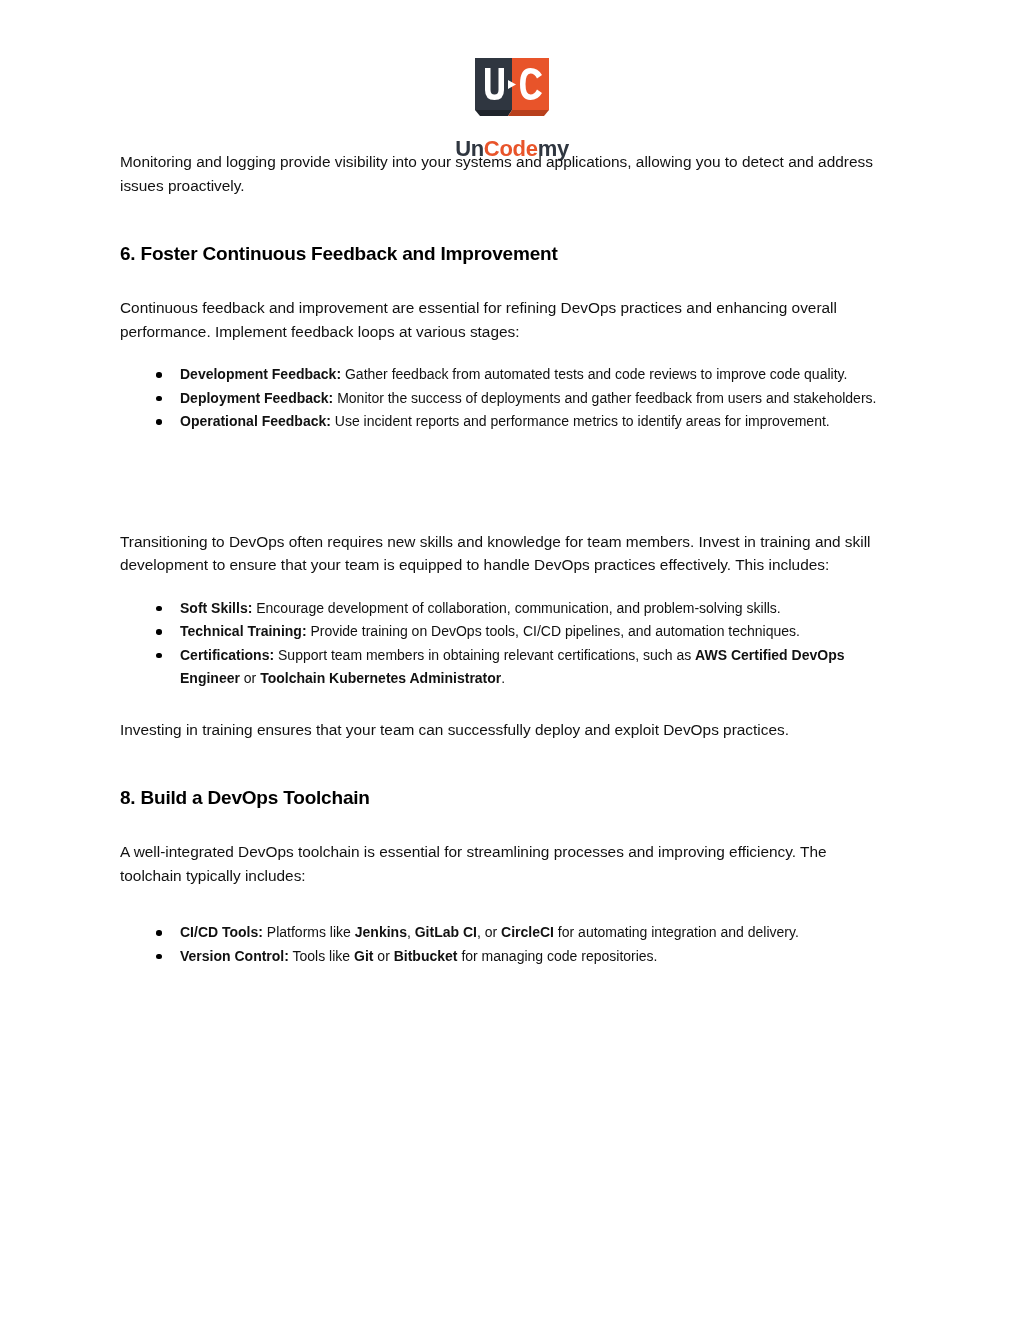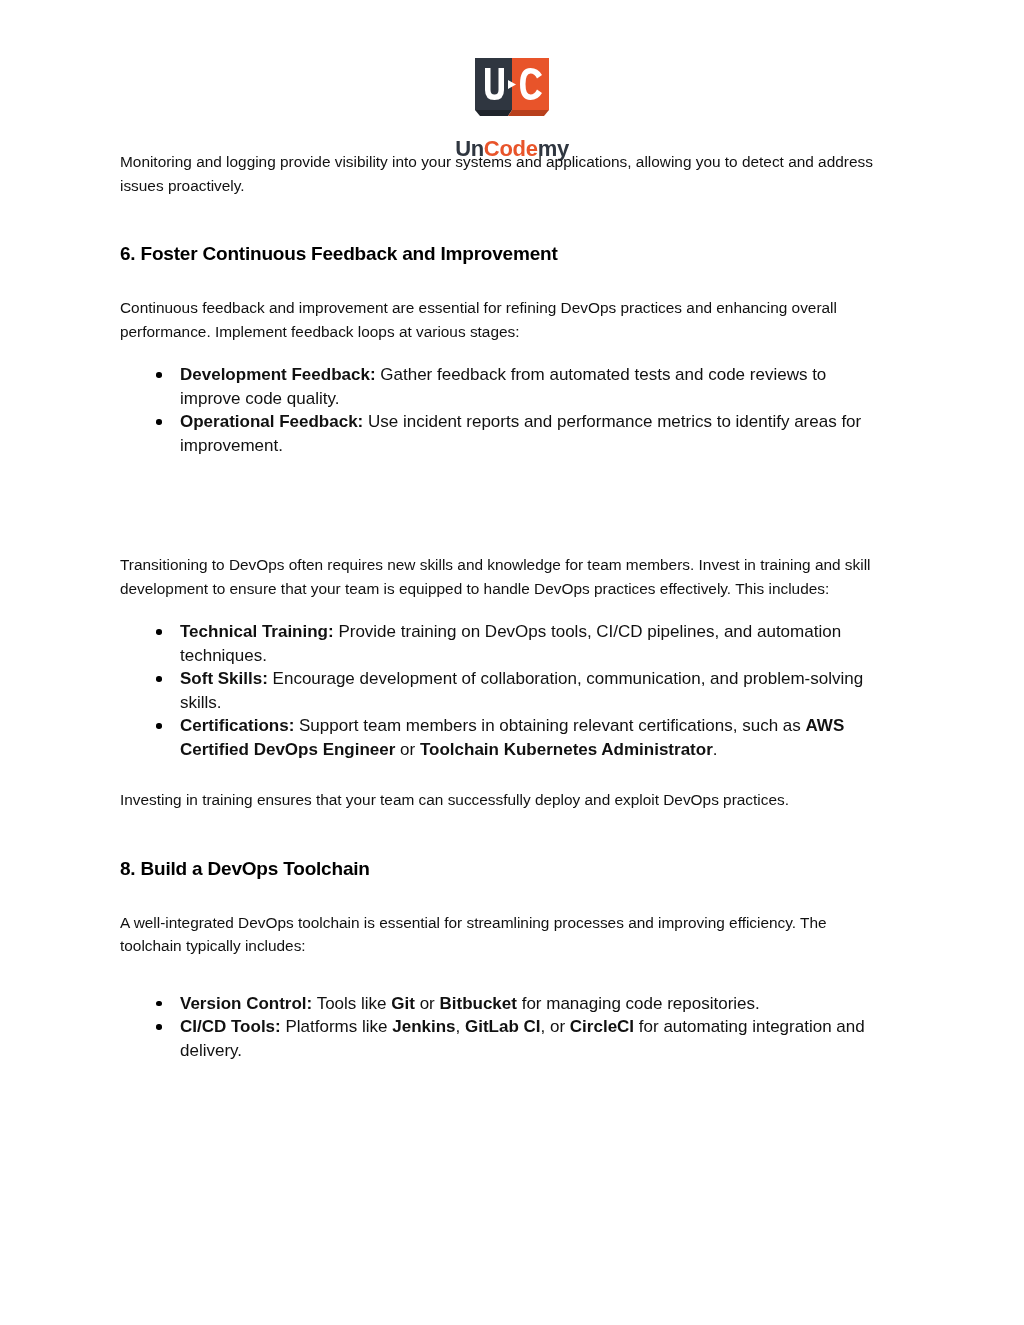--- a/index.html
+++ b/index.html
@@ -78,21 +78,21 @@
   }
 
   ul.bullets {
     list-style: none;
     margin: 0;
     padding: 0;
   }
   ul.bullets > li {
     position: relative;
     padding-left: 60px;
-    font-size: 17px;
+    font-size: 14px;
     line-height: 23.5px;
     color: #111111;
     margin: 0;
   }
   ul.bullets > li::before {
     content: "";
     position: absolute;
     left: 36px;
     top: 9px;
     width: 5.5px;
@@ -140,42 +140,43 @@
     <p class="para">Monitoring and logging provide visibility into your systems and applications, allowing you to detect and address issues proactively.</p>
 
     <div class="blk-gap-xl"></div>
 
     <h2 class="heading">6. Foster Continuous Feedback and Improvement</h2>
     <div class="blk-gap-md"></div>
     <p class="para">Continuous feedback and improvement are essential for refining DevOps practices and enhancing overall performance. Implement feedback loops at various stages:</p>
     <div class="blk-gap-sm"></div>
     <ul class="bullets">
       <li><span class="b">Development Feedback:</span><span> Gather feedback from automated tests and code reviews to improve code quality.</span></li>
+      <li><span class="b">Deployment Feedback:</span><span> Monitor the success of deployments and gather feedback from users and stakeholders.</span></li>
       <li><span class="b">Operational Feedback:</span><span> Use incident reports and performance metrics to identify areas for improvement.</span></li>
     </ul>
     <div class="blk-gap-md"></div>
 
     <div class="blk-gap-xl"></div>
 
     <div class="blk-gap-md"></div>
     <p class="para">Transitioning to DevOps often requires new skills and knowledge for team members. Invest in training and skill development to ensure that your team is equipped to handle DevOps practices effectively. This includes:</p>
     <div class="blk-gap-sm"></div>
     <ul class="bullets">
+      <li><span class="b">Soft Skills:</span><span> Encourage development of collaboration, communication, and problem-solving skills.</span></li>
       <li><span class="b">Technical Training:</span><span> Provide training on DevOps tools, CI/CD pipelines, and automation techniques.</span></li>
-      <li><span class="b">Soft Skills:</span><span> Encourage development of collaboration, communication, and problem-solving skills.</span></li>
       <li><span class="b">Certifications:</span><span> Support team members in obtaining relevant certifications, such as </span><span class="b">AWS Certified DevOps Engineer</span><span> or </span><span class="b">Toolchain Kubernetes Administrator</span><span>.</span></li>
     </ul>
     <div class="blk-gap-md"></div>
     <p class="para">Investing in training ensures that your team can successfully deploy and exploit DevOps practices.</p>
 
     <div class="blk-gap-xl"></div>
 
     <h2 class="heading">8. Build a DevOps Toolchain</h2>
     <div class="blk-gap-md"></div>
     <p class="para">A well-integrated DevOps toolchain is essential for streamlining processes and improving efficiency. The toolchain typically includes:</p>
     <div class="blk-gap-lg"></div>
     <ul class="bullets">
+      <li><span class="b">CI/CD Tools:</span><span> Platforms like </span><span class="b">Jenkins</span><span>, </span><span class="b">GitLab CI</span><span>, or </span><span class="b">CircleCI</span><span> for automating integration and delivery.</span></li>
       <li><span class="b">Version Control:</span><span> Tools like </span><span class="b">Git</span><span> or </span><span class="b">Bitbucket</span><span> for managing code repositories.</span></li>
-      <li><span class="b">CI/CD Tools:</span><span> Platforms like </span><span class="b">Jenkins</span><span>, </span><span class="b">GitLab CI</span><span>, or </span><span class="b">CircleCI</span><span> for automating integration and delivery.</span></li>
     </ul>
 
   </div>
 </div>
 
 </body></html>

